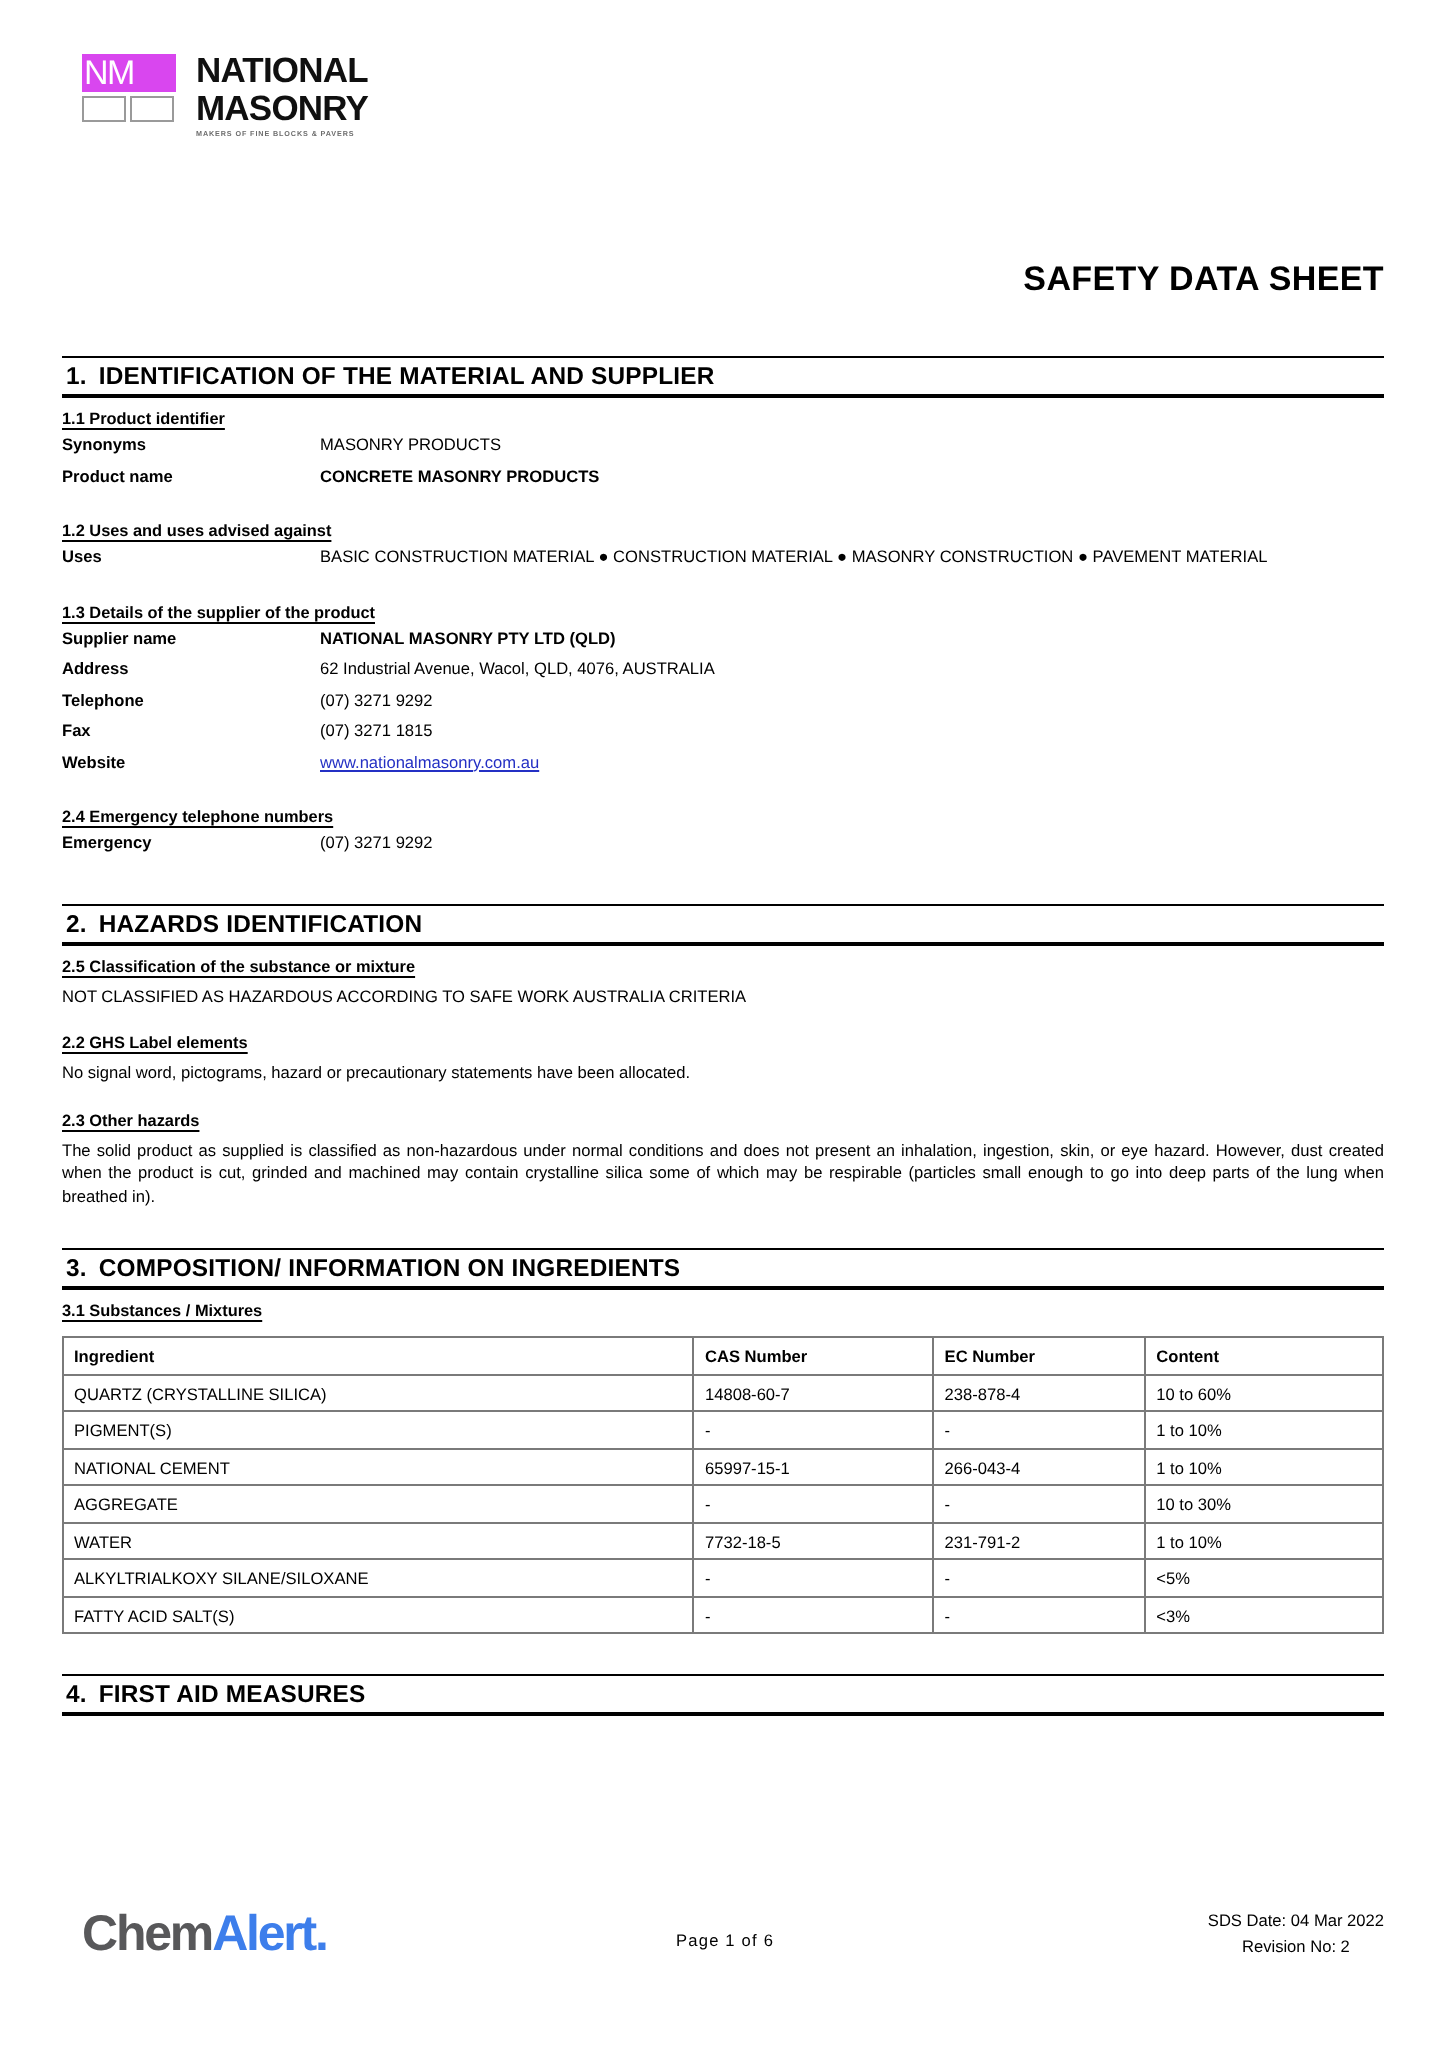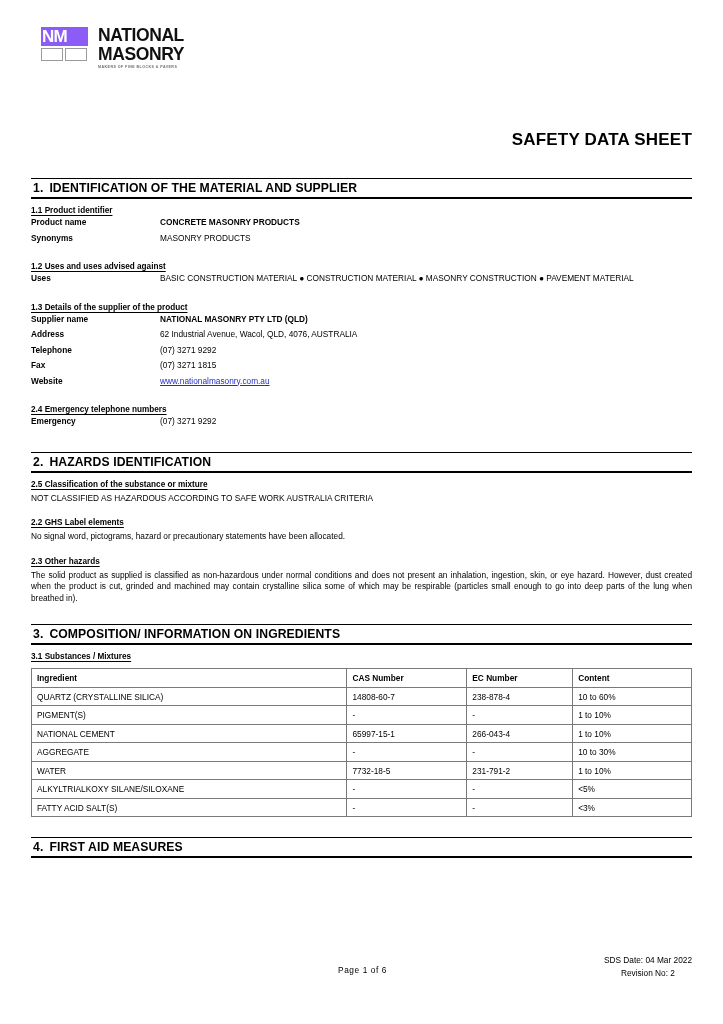--- a/index.html
+++ b/index.html
@@ -31,23 +31,23 @@
     top: 27px;
     display: flex;
     align-items: flex-start;
   }
   .brand-mark {
     width: 56px;
     display: flex;
     flex-direction: column;
   }
   .brand-nm {
-    background: #8b5cf6;
+    background: #d946ef;
     color: #ffffff;
-    font-weight: bold;
+    font-weight: normal;
     font-size: 17px;
     line-height: 17px;
     letter-spacing: -0.8px;
     padding: 1px 1px 1px 1px;
     text-align: left;
     width: 47px;
     font-family: "Liberation Sans", sans-serif;
   }
   .brand-blocks {
     display: flex;
@@ -234,27 +234,27 @@
 
   <div class="content">
 
     <div class="section">
       <span class="num">1.</span><span>IDENTIFICATION OF THE MATERIAL AND SUPPLIER</span>
     </div>
 
     <div class="sub-wrap"><span class="sub">1.1  Product identifier</span></div>
 
     <div class="row">
+      <div class="label">Synonyms</div>
+      <div class="value plain">MASONRY PRODUCTS</div>
+    </div>
+
+    <div class="row">
       <div class="label">Product name</div>
       <div class="value bold">CONCRETE MASONRY PRODUCTS</div>
-    </div>
-
-    <div class="row">
-      <div class="label">Synonyms</div>
-      <div class="value plain">MASONRY PRODUCTS</div>
     </div>
 
     <div class="gap-sm"></div>
     <div class="sub-wrap"><span class="sub">1.2  Uses and uses advised against</span></div>
 
     <div class="row">
       <div class="label">Uses</div>
       <div class="value plain">BASIC CONSTRUCTION MATERIAL ● CONSTRUCTION MATERIAL ● MASONRY CONSTRUCTION ● PAVEMENT MATERIAL</div>
     </div>
 
@@ -384,20 +384,23 @@
 
     <div class="gap-lg"></div>
 
     <div class="section">
       <span class="num">4.</span><span>FIRST AID MEASURES</span>
     </div>
 
   </div>
 
   <div class="footer">
+    <div class="chemalert">
+      <span class="c1">Chem</span><span class="c2">Alert.</span>
+    </div>
     <div class="page-num">Page  1  of   6</div>
     <div class="rev-block">
       <div>SDS Date:  04 Mar 2022</div>
       <div>Revision No:  2</div>
     </div>
   </div>
 
 </div>
 
 </body></html>

